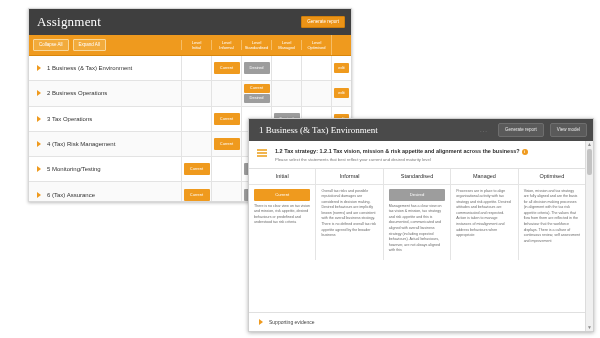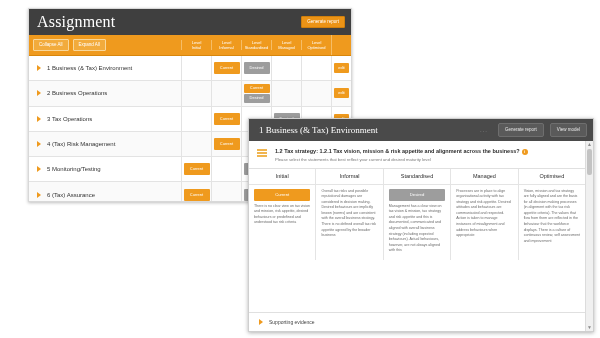--- a/index.html
+++ b/index.html
@@ -9,21 +9,21 @@
   #panel-assignment{
     position:absolute;left:28px;top:8px;width:322px;height:192px;
     background:#ffffff;border:1px solid #d8d8d8;
     box-shadow:0 1px 3px rgba(0,0,0,.25);
     overflow:hidden;
   }
   .p1-titlebar{
     height:26px;background:#3f3f3f;display:flex;align-items:center;
     padding:0 6px 0 8px;
   }
-  .p1-title{color:#ffffff;font-family:"Liberation Serif",serif;font-size:16px;flex:1;letter-spacing:.2px;}
+  .p1-title{color:#ffffff;font-family:"Liberation Serif",serif;font-size:13px;flex:1;letter-spacing:.2px;}
   .btn-orange{
     background:#eb9316;color:#ffffff;font-size:4.5px;line-height:1;
     border:1px solid #cf7f0d;border-radius:1px;padding:3px 5px;
     white-space:nowrap;cursor:pointer;
   }
   .p1-toolbar{
     height:20px;background:#ef9a1e;display:flex;align-items:center;
     border-bottom:1px solid #d8860b;
   }
   .tb-btns{display:flex;gap:4px;padding-left:4px;width:152px;box-sizing:border-box;}

